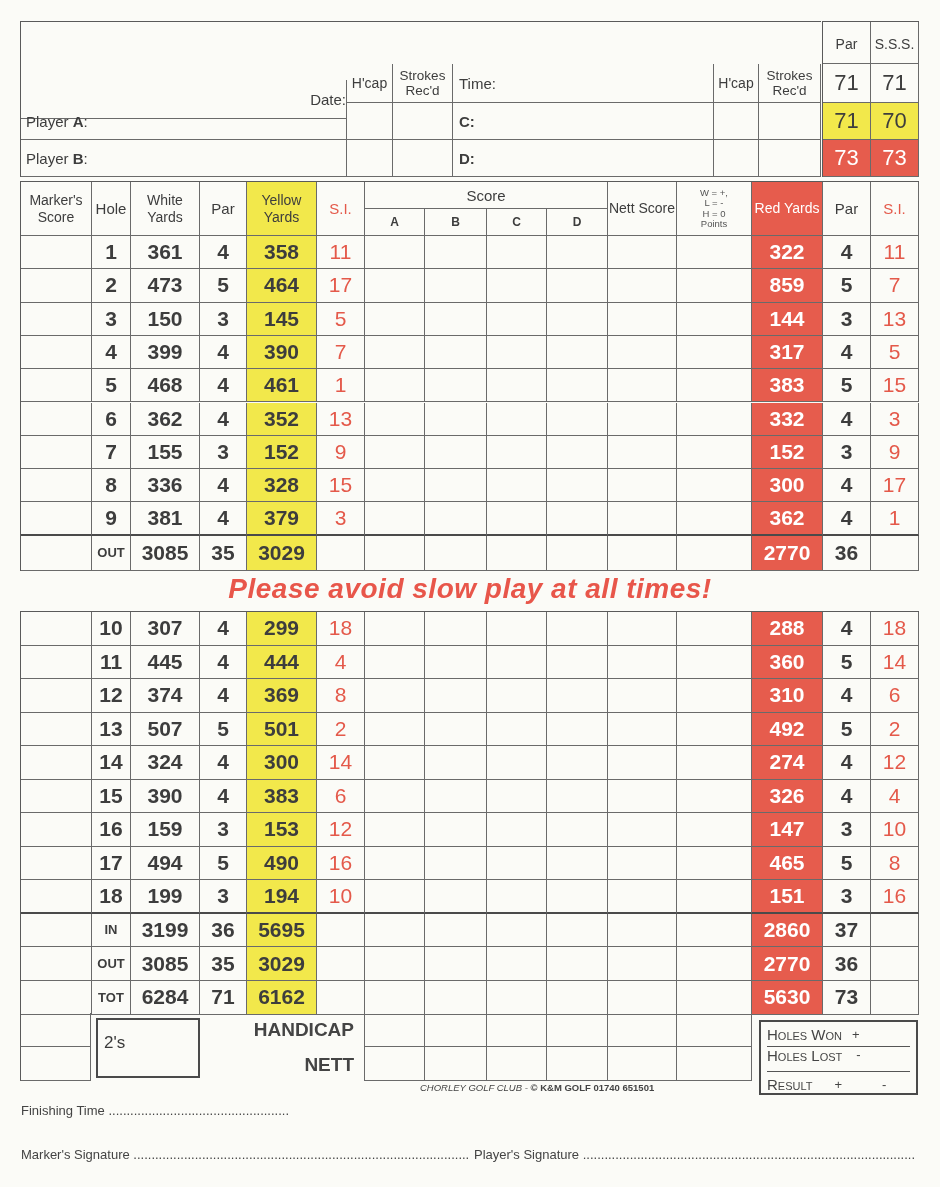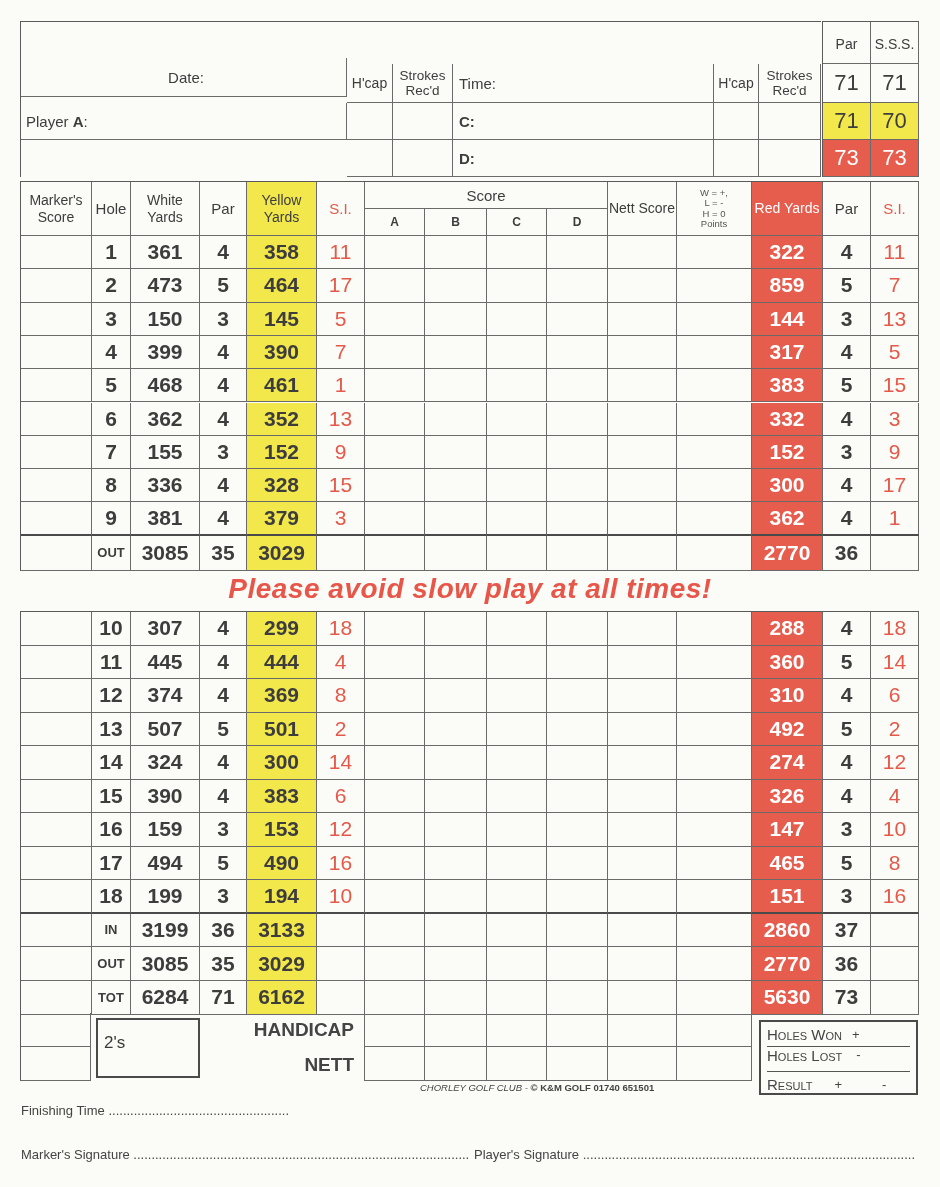--- a/index.html
+++ b/index.html
@@ -17,21 +17,21 @@
   .small-caps{font-size:12px;font-weight:bold;color:#3d3d3d;}
   .sc{font-variant:small-caps;font-size:15px;}
   .dots{font-size:13px;color:#444;}
 </style>
 </head>
 <body>
 
 <div class="abs box" style="left:20px;top:21px;width:801px;height:156px;border-right:none;border-bottom:none;">
 
 
-  <div class="cell" style="left:0;top:36px;width:326px;height:39px;justify-content:center;padding-left:5px;">
+  <div class="cell" style="left:0;top:58px;width:326px;height:39px;justify-content:flex-end;padding-left:5px;">
     <span class="lbl">Date:</span>
   </div>
   <div class="cell hdr" style="left:326px;top:42px;width:46px;height:39px;">
       <span>H'cap</span>
     </div>
   <div class="cell hdr" style="left:372px;top:42px;width:60px;height:39px;font-size:13.5px;line-height:15px;">
       <span>Strokes Rec'd</span>
     </div>
   <div class="cell" style="left:432px;top:42px;width:261px;height:39px;justify-content:flex-start;padding-left:6px;">
     <span class="lbl">Time:</span>
@@ -47,20 +47,23 @@
     <span class="lbl"><span>Player </span><b>A</b><span>:</span></span>
   </div>
   <div class="cell" style="left:326px;top:81px;width:46px;height:37px;"></div>
   <div class="cell" style="left:372px;top:81px;width:60px;height:37px;"></div>
   <div class="cell" style="left:432px;top:81px;width:261px;height:37px;justify-content:flex-start;padding-left:6px;">
     <b class="lbl">C:</b>
   </div>
   <div class="cell" style="left:693px;top:81px;width:45px;height:37px;"></div>
   <div class="cell" style="left:738px;top:81px;width:62px;height:37px;"></div>
 
+  <div class="cell" style="left:0;top:118px;width:326px;height:37px;justify-content:flex-start;padding-left:5px;">
+    <span class="lbl"><span>Player </span><b>B</b><span>:</span></span>
+  </div>
   <div class="cell" style="left:326px;top:118px;width:46px;height:37px;"></div>
   <div class="cell" style="left:372px;top:118px;width:60px;height:37px;"></div>
   <div class="cell" style="left:432px;top:118px;width:261px;height:37px;justify-content:flex-start;padding-left:6px;">
     <b class="lbl">D:</b>
   </div>
   <div class="cell" style="left:693px;top:118px;width:45px;height:37px;"></div>
   <div class="cell" style="left:738px;top:118px;width:62px;height:37px;"></div>
 </div>
 
 <div class="abs box" style="left:822px;top:21px;width:97px;height:156px;border-right:none;border-bottom:none;">
@@ -780,21 +783,21 @@
         <div class="cell num" style="left: 71px; top: 301.5px; width: 39px; height: 33.8px;">
           <span style="font-size: 13px;">IN</span>
         </div>
         <div class="cell num" style="left: 110px; top: 301.5px; width: 69px; height: 33.8px;">
           <span>3199</span>
         </div>
         <div class="cell num" style="left: 179px; top: 301.5px; width: 47px; height: 33.8px;">
           <span>36</span>
         </div>
         <div class="cell num yel" style="left: 226px; top: 301.5px; width: 70px; height: 33.8px;">
-          <span>3133</span>
+          <span>5695</span>
         </div>
         <div class="cell si" style="left: 296px; top: 301.5px; width: 48px; height: 33.8px;"></div>
         <div class="cell " style="left: 344px; top: 301.5px; width: 60px; height: 33.8px;"></div>
         <div class="cell " style="left: 404px; top: 301.5px; width: 62px; height: 33.8px;"></div>
         <div class="cell " style="left: 466px; top: 301.5px; width: 60px; height: 33.8px;"></div>
         <div class="cell " style="left: 526px; top: 301.5px; width: 61px; height: 33.8px;"></div>
         <div class="cell " style="left: 587px; top: 301.5px; width: 69px; height: 33.8px;"></div>
         <div class="cell " style="left: 656px; top: 301.5px; width: 75px; height: 33.8px;"></div>
         <div class="cell num red" style="left: 731px; top: 301.5px; width: 71px; height: 33.8px;">
           <span>2860</span>

